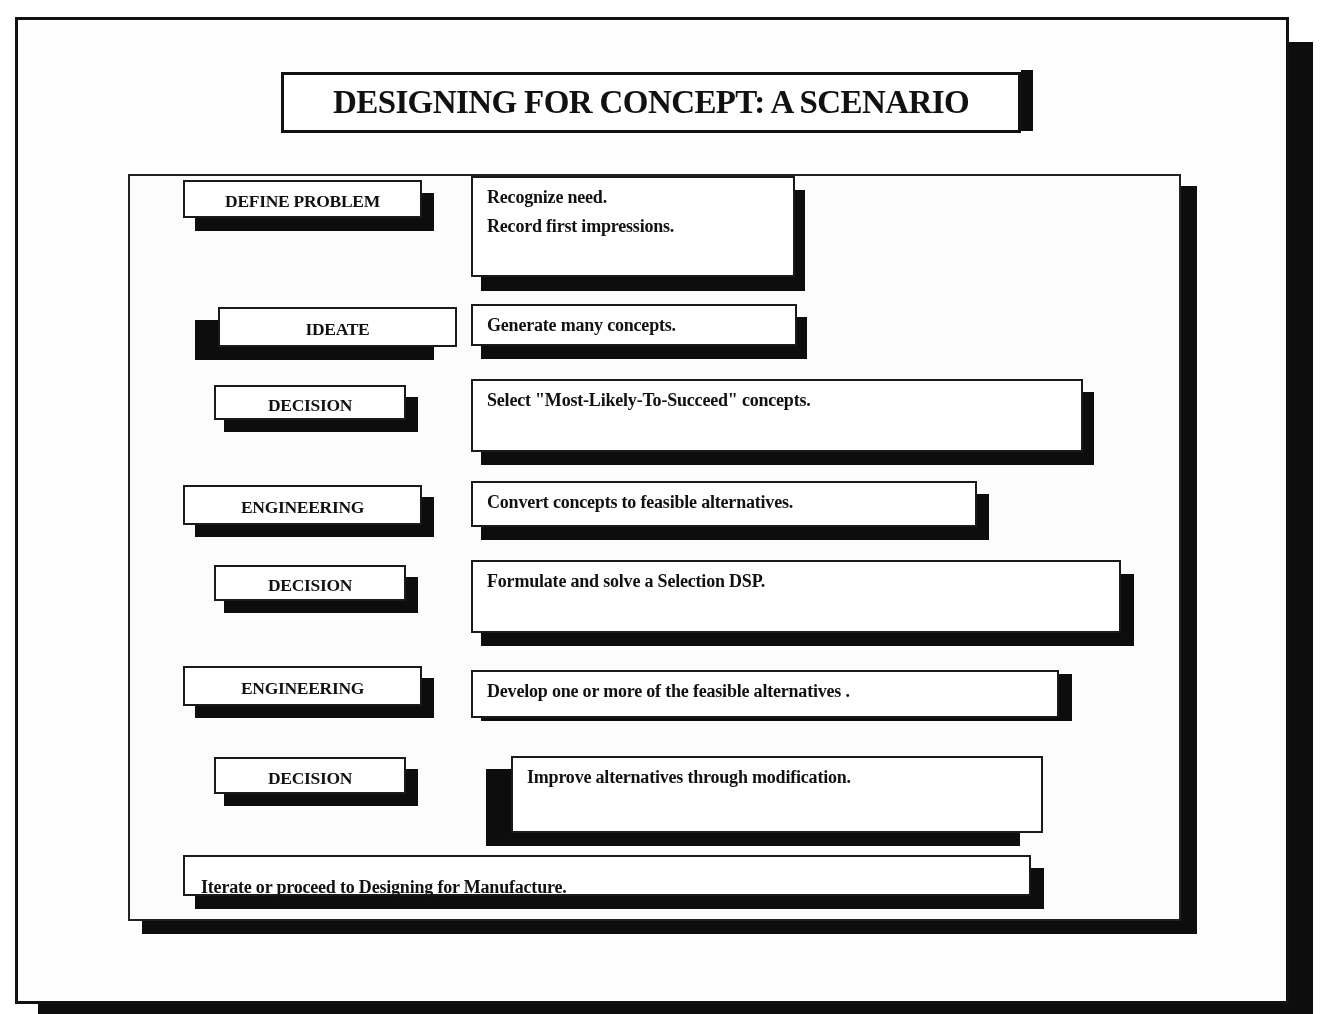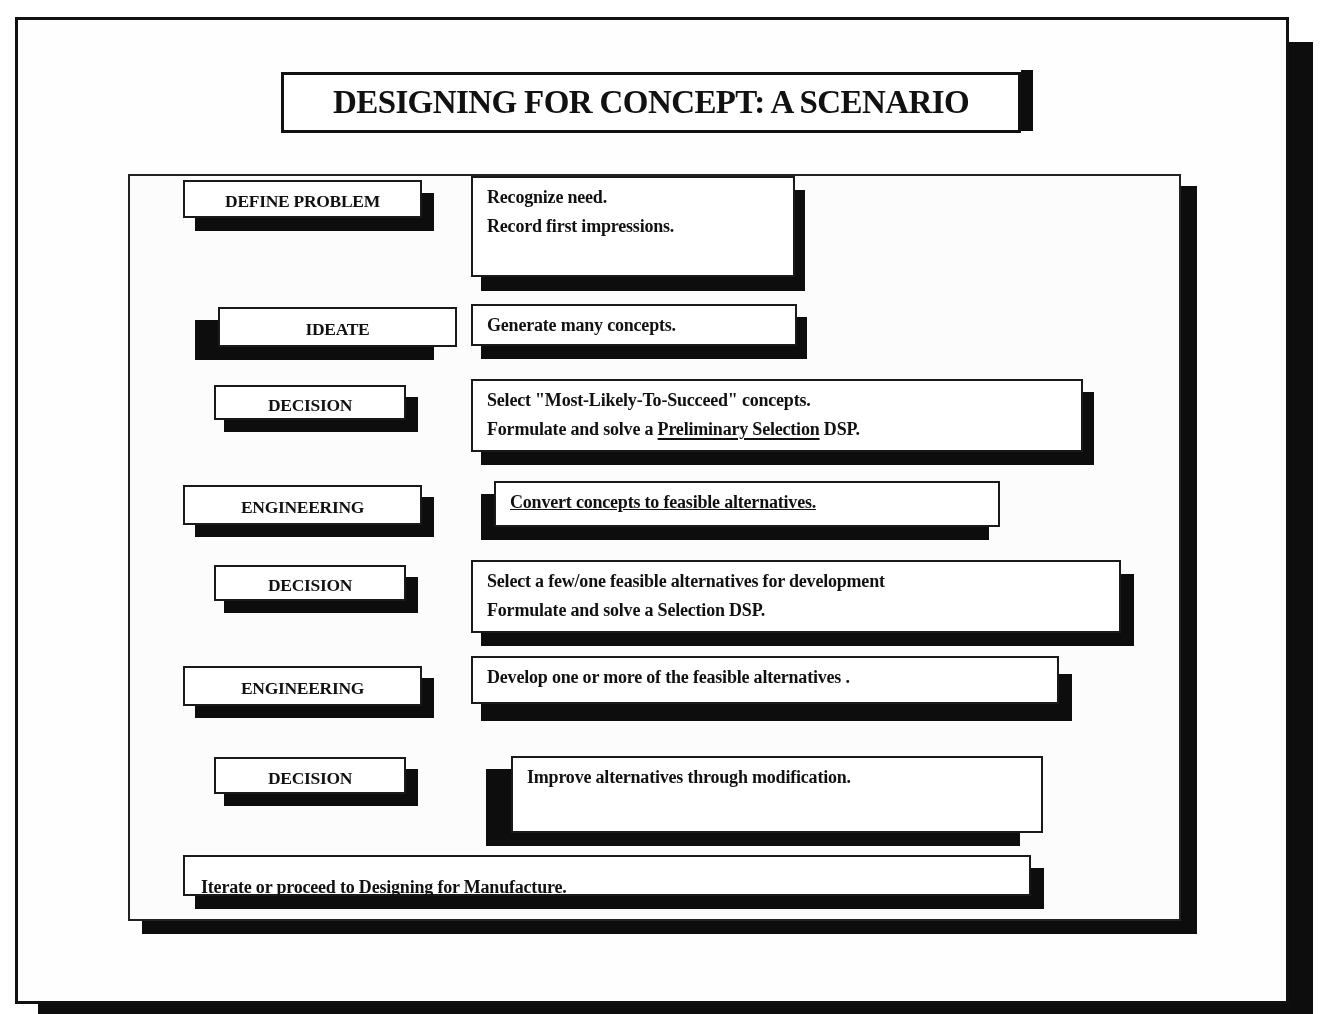--- a/index.html
+++ b/index.html
@@ -74,48 +74,46 @@
   <span class="line">Generate many concepts.</span>
 </div>
 
 <div class="shadow" style="left:224px; top:397px; width:194px; height:35px;"></div>
 <div class="abs label-box" style="left:214px; top:385px; width:192px; height:35px;">
   <span>DECISION</span>
 </div>
 <div class="shadow" style="left:481px; top:392px; width:613px; height:73px;"></div>
 <div class="abs text-box" style="left:471px; top:379px; width:612px; height:73px;">
   <span class="line">Select "Most-Likely-To-Succeed" concepts.</span>
-  <span class="line"><span>Formulate and solve a </span><span class="u">Preliminary Selection</span><span> DSP.</span></span>
 </div>
 
 <div class="shadow" style="left:195px; top:497px; width:239px; height:40px;"></div>
 <div class="abs label-box" style="left:183px; top:485px; width:239px; height:40px;">
   <span>ENGINEERING</span>
 </div>
 <div class="shadow" style="left:481px; top:494px; width:508px; height:46px;"></div>
-<div class="abs text-box" style="left:494px; top:481px; width:506px; height:46px;text-decoration:underline;">
+<div class="abs text-box" style="left:471px; top:481px; width:506px; height:46px;">
   <span class="line">Convert concepts to feasible alternatives.</span>
 </div>
 
 <div class="shadow" style="left:224px; top:577px; width:194px; height:36px;"></div>
 <div class="abs label-box" style="left:214px; top:565px; width:192px; height:36px;">
   <span>DECISION</span>
 </div>
 <div class="shadow" style="left:481px; top:574px; width:653px; height:72px;"></div>
 <div class="abs text-box" style="left:471px; top:560px; width:650px; height:73px;">
-  <span class="line">Select a few/one feasible alternatives for development</span>
   <span class="line">Formulate and solve a Selection DSP.</span>
 </div>
 
 <div class="shadow" style="left:195px; top:678px; width:239px; height:40px;"></div>
 <div class="abs label-box" style="left:183px; top:666px; width:239px; height:40px;">
   <span>ENGINEERING</span>
 </div>
 <div class="shadow" style="left:481px; top:674px; width:591px; height:47px;"></div>
-<div class="abs text-box" style="left:471px; top:656px; width:588px; height:48px;">
+<div class="abs text-box" style="left:471px; top:670px; width:588px; height:48px;">
   <span class="line">Develop one or more of the feasible alternatives .</span>
 </div>
 
 <div class="shadow" style="left:224px; top:769px; width:194px; height:37px;"></div>
 <div class="abs label-box" style="left:214px; top:757px; width:192px; height:37px;">
   <span>DECISION</span>
 </div>
 <div class="shadow" style="left:486px; top:769px; width:534px; height:77px;"></div>
 <div class="abs text-box" style="left:476px; top:756px; width:532px; height:77px;margin-left:35px;">
   <span class="line">Improve alternatives through modification.</span>

